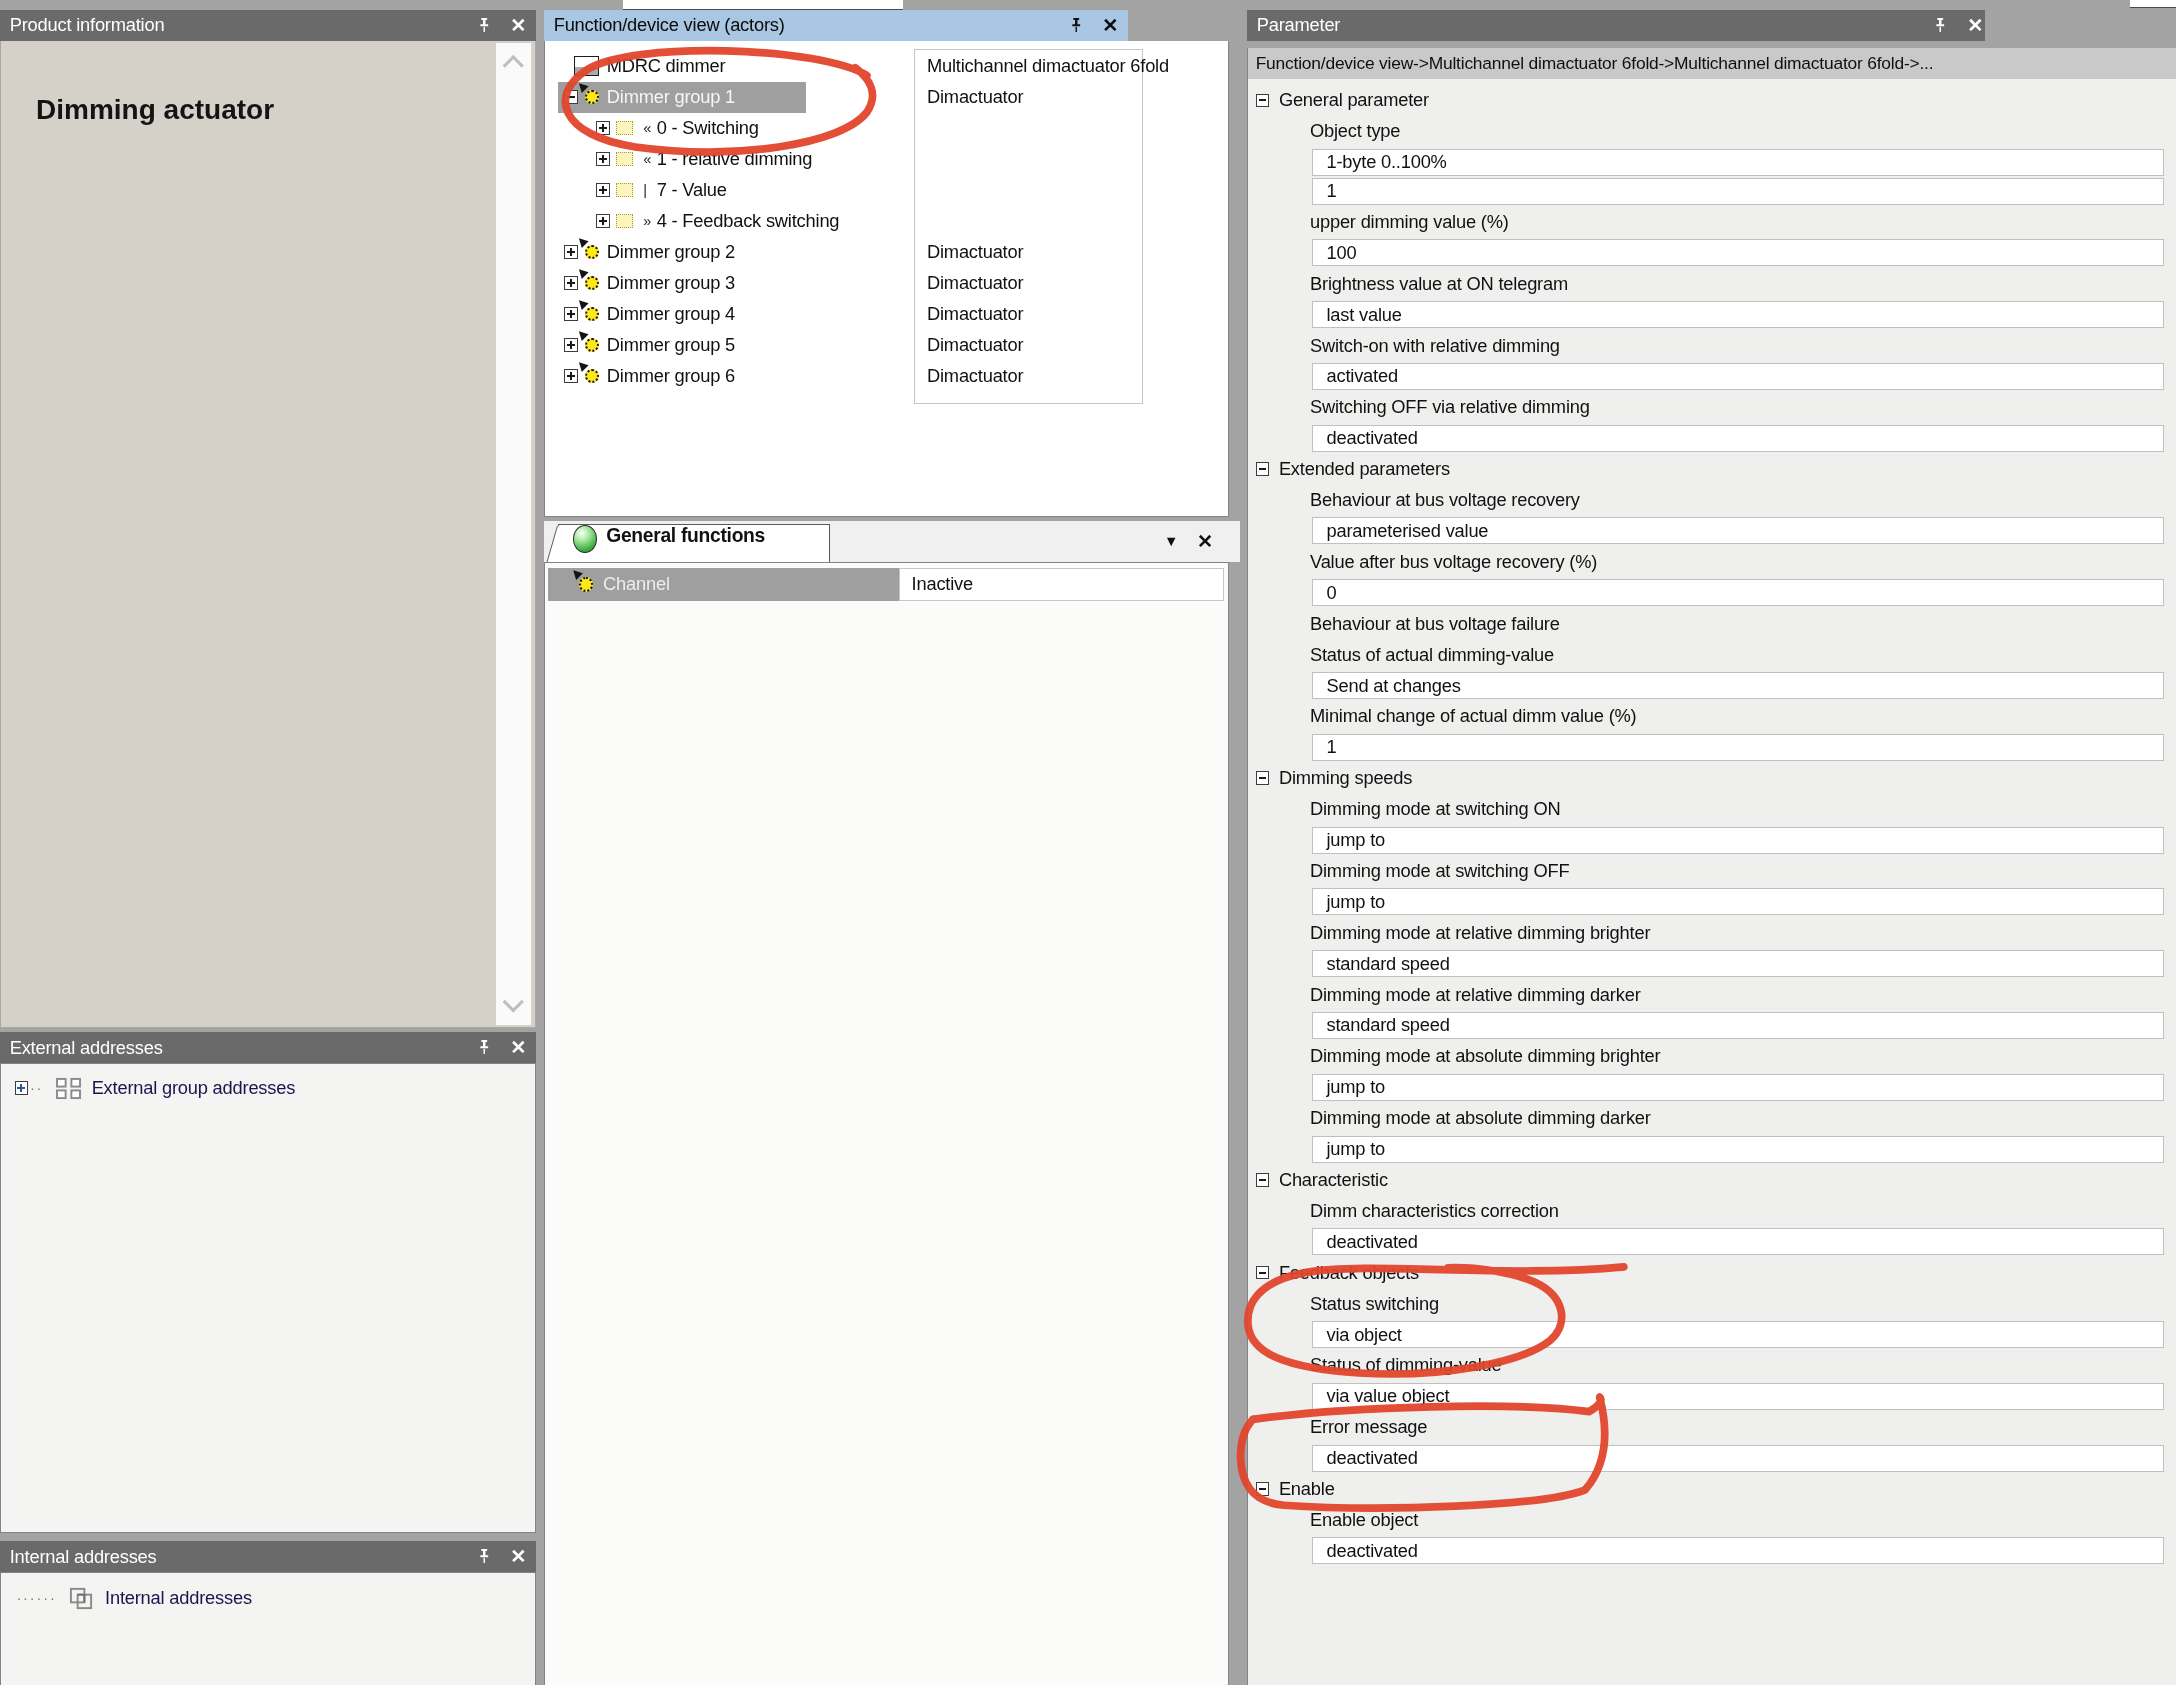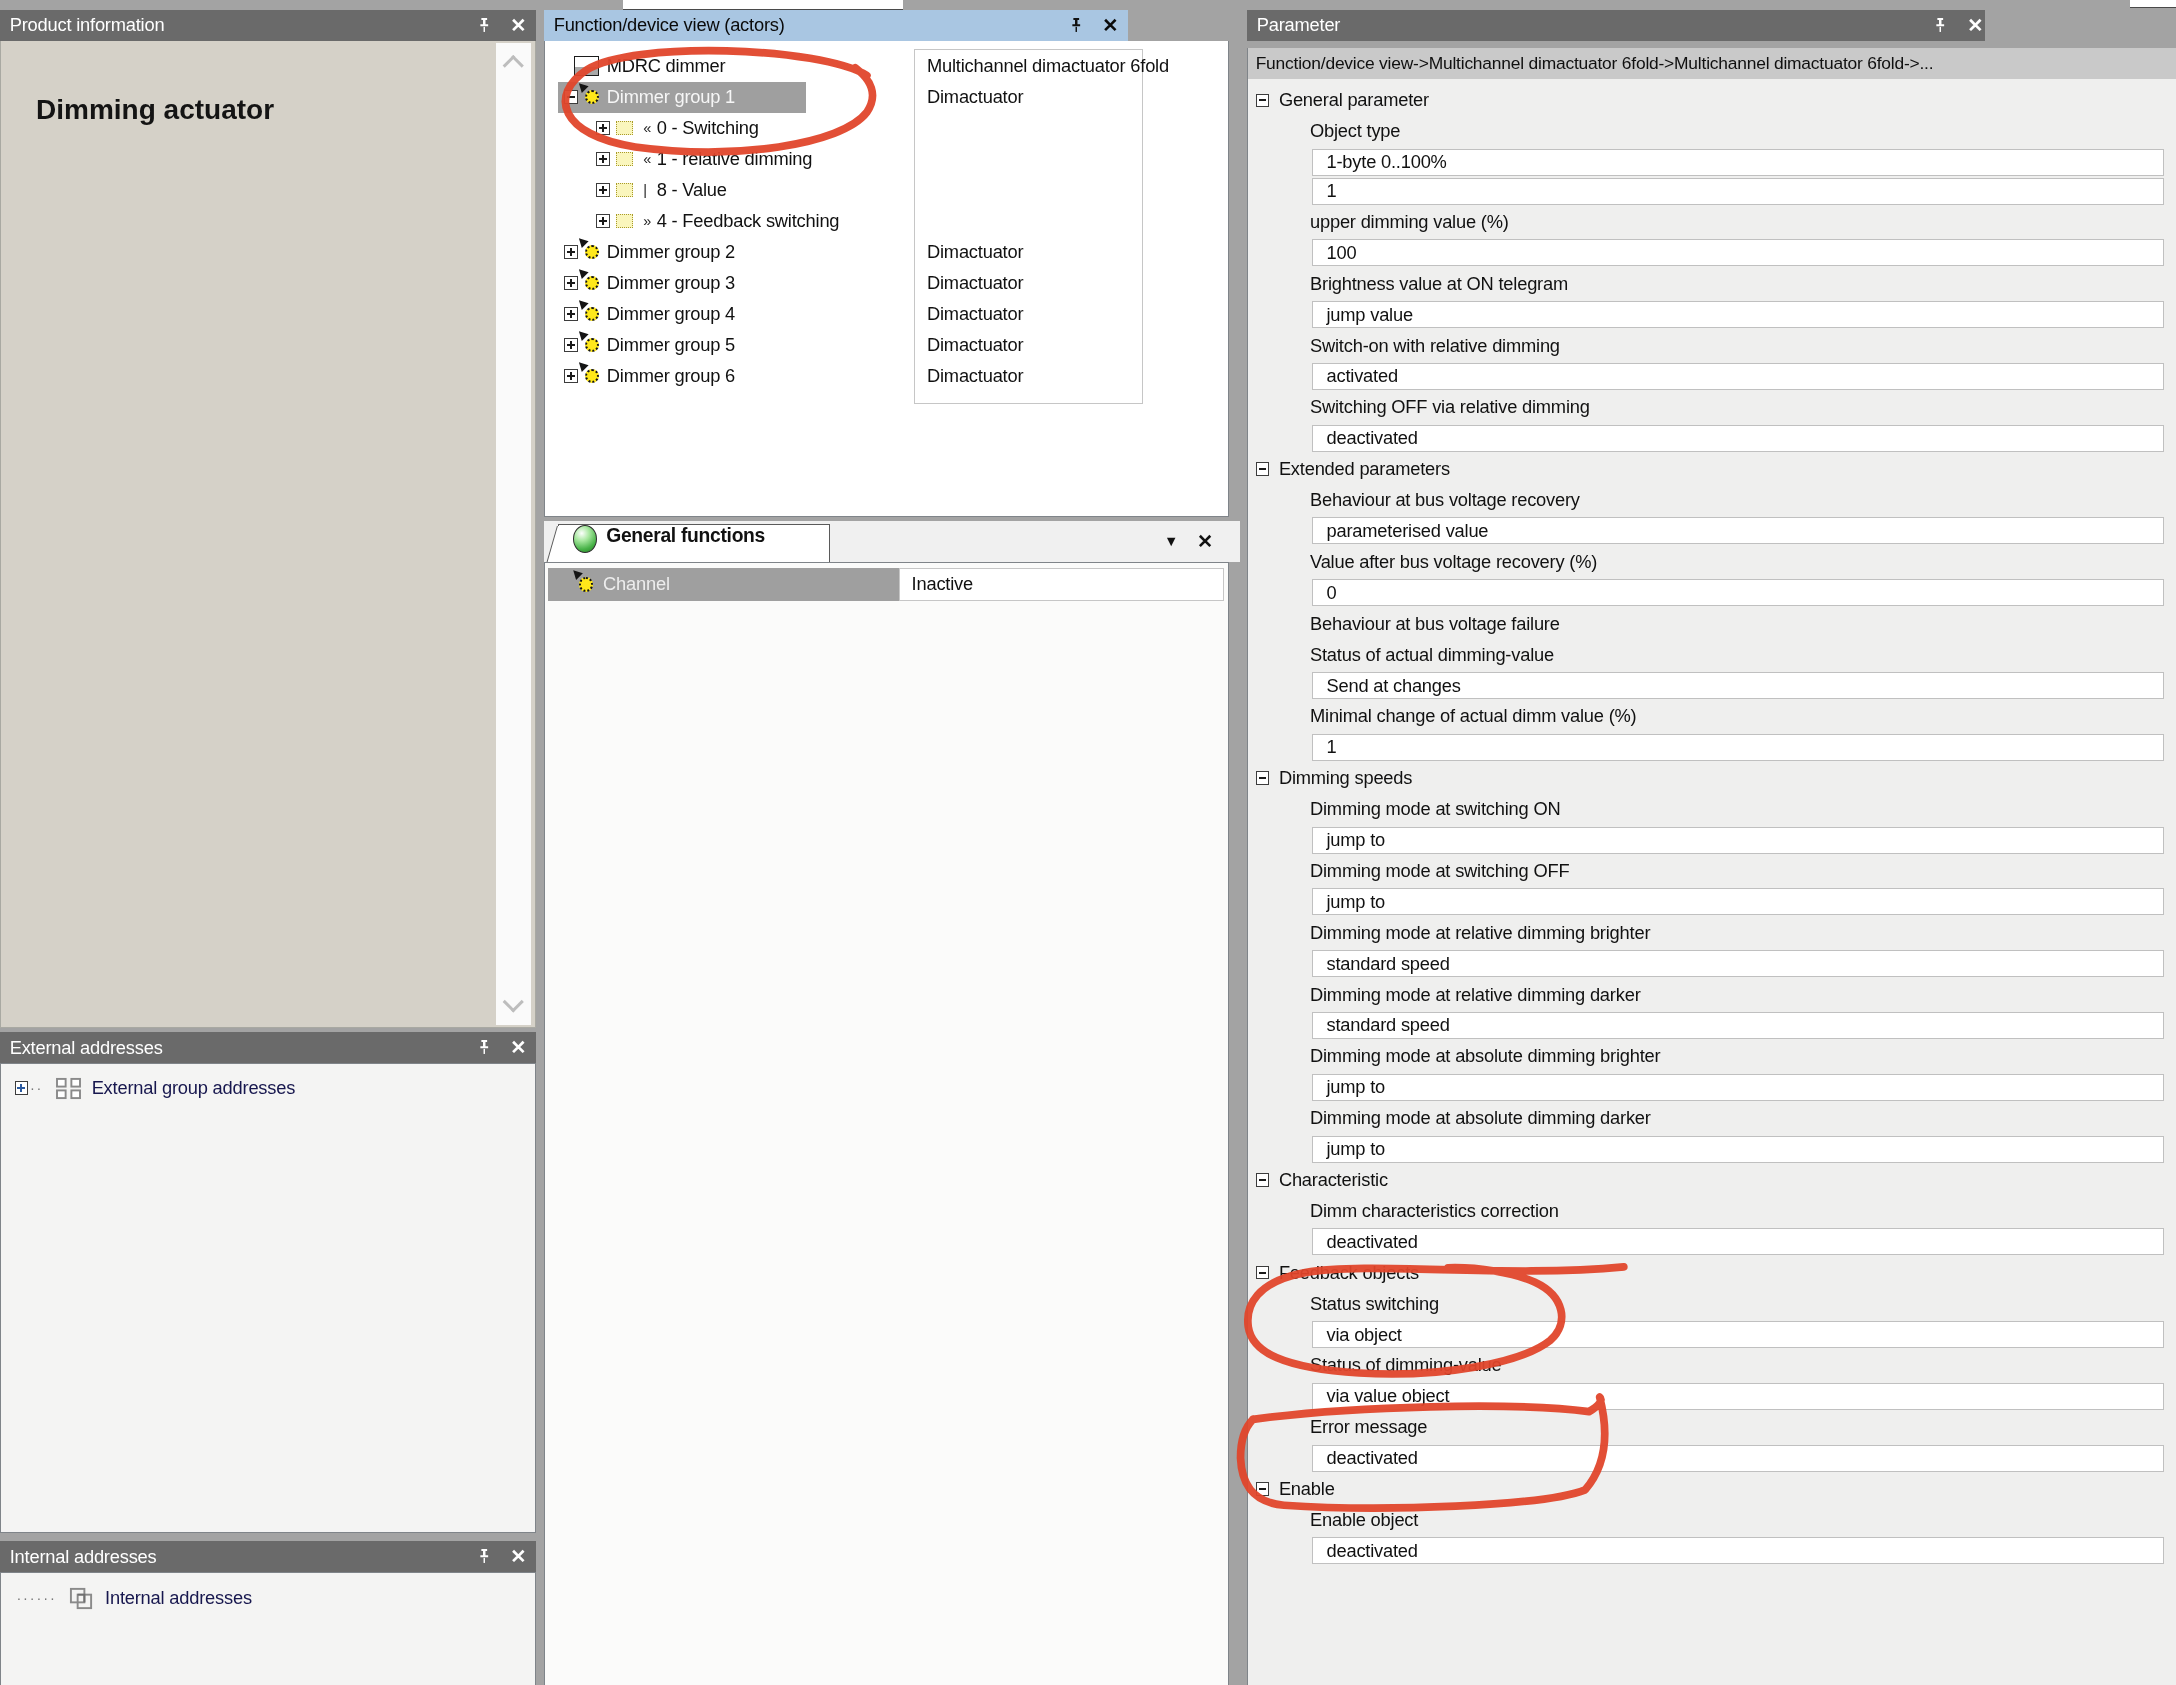--- a/index.html
+++ b/index.html
@@ -161,21 +161,21 @@
     <span class="tree-icon icon-comobject"></span>
     <span class="flag">«</span>
     <span class="tree-label">1 - relative dimming</span>
 
   </div>
         <div class="tree-row">
     <span class="indent" style="width: 51px;"></span>
     <span class="expander plus"></span>
     <span class="tree-icon icon-comobject"></span>
     <span class="flag">|</span>
-    <span class="tree-label">8 - Value</span>
+    <span class="tree-label">7 - Value</span>
 
   </div>
         <div class="tree-row">
     <span class="indent" style="width: 51px;"></span>
     <span class="expander plus"></span>
     <span class="tree-icon icon-comobject"></span>
     <span class="flag">»</span>
     <span class="tree-label">4 - Feedback switching</span>
 
   </div>
@@ -311,21 +311,21 @@
   </div>
             <div class="p-param">
     <div class="p-value">1</div>
   </div>
             <div class="p-param">
     <div class="p-label">upper dimming value (%)</div>
     <div class="p-value">100</div>
   </div>
             <div class="p-param">
     <div class="p-label">Brightness value at ON telegram</div>
-    <div class="p-value">jump value</div>
+    <div class="p-value">last value</div>
   </div>
             <div class="p-param">
     <div class="p-label">Switch-on with relative dimming</div>
     <div class="p-value">activated</div>
   </div>
             <div class="p-param">
     <div class="p-label">Switching OFF via relative dimming</div>
     <div class="p-value">deactivated</div>
   </div>
           </div>

